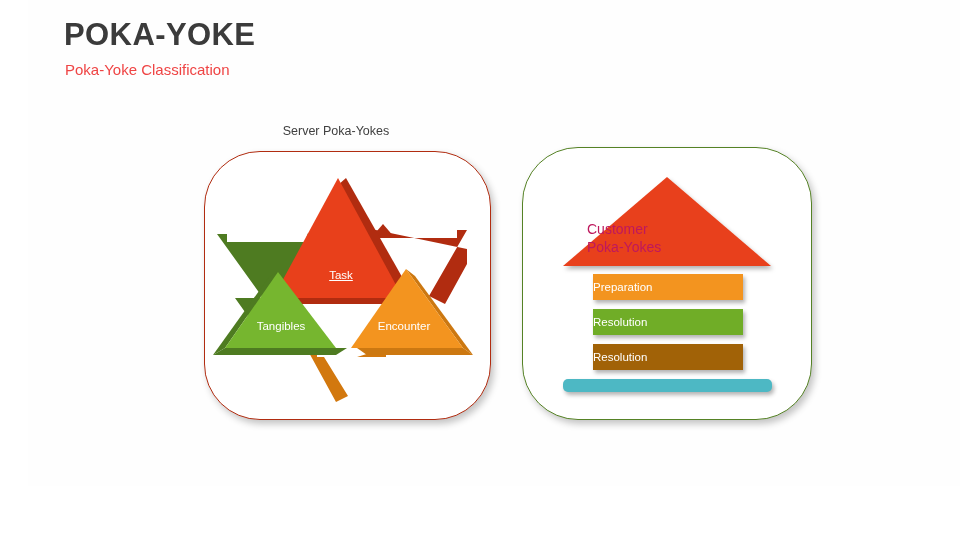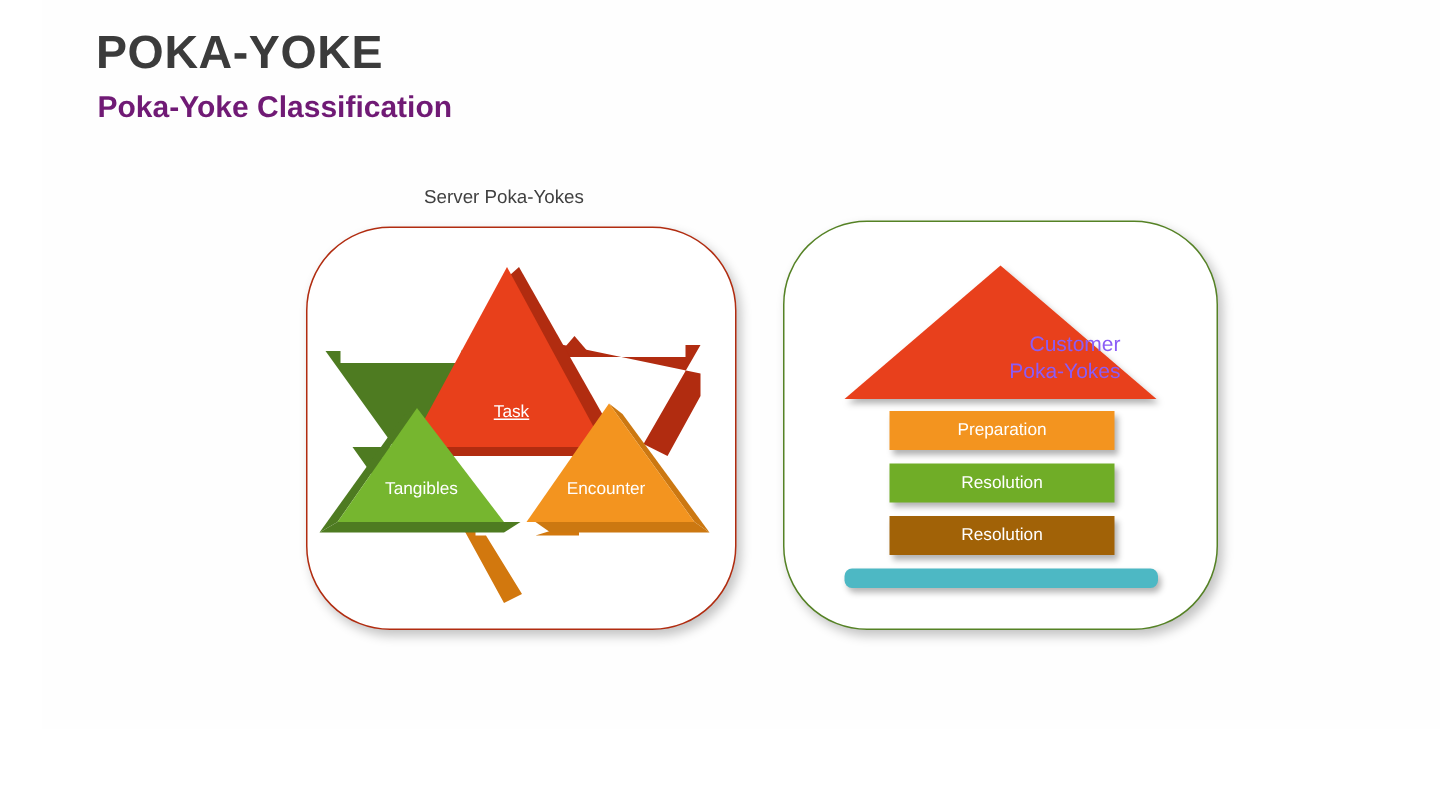--- a/index.html
+++ b/index.html
@@ -30,23 +30,23 @@
     font-size: 31px;
     font-weight: bold;
     letter-spacing: 0.4px;
     color: #3b3b3b;
     white-space: nowrap;
   }
   #subtitle {
     position: absolute;
     left: 37px;
     top: 61px;
-    font-size: 20px;
-    font-weight: bold;
-    color: #701a75;
+    font-size: 15px;
+    font-weight: normal;
+    color: #ef4444;
     white-space: nowrap;
   }
   
   #left-caption {
     position: absolute;
     left: 180px;
     top: 124px;
     width: 256px;
     text-align: center;
     font-size: 12.5px;
@@ -86,32 +86,32 @@
     font-size: 11.5px;
     text-align: center;
     line-height: 1.25;
     pointer-events: none;
     white-space: nowrap;
   }
   .bar-label {
     position: absolute;
     color: #ffffff;
     font-size: 11.5px;
-    text-align: center;
+    text-align: left;
     width: 100%;
     left: 0;
     top: 50%;
     transform: translateY(-50%);
     pointer-events: none;
   }
   .pyr-title {
     position: absolute;
-    color: #8b5cf6;
+    color: #be185d;
     font-size: 14px;
-    text-align: right;
+    text-align: left;
     line-height: 1.3;
     pointer-events: none;
   }
   
   .bar {
     position: absolute;
     box-shadow: 2px 3px 4px rgba(0,0,0,0.30);
   }
   #bar-preparation { left: 70px; top: 126px; width: 150px; height: 26px; background: #F3941F; }
   #bar-encounter   { left: 70px; top: 161px; width: 150px; height: 26px; background: #70AD27; }

